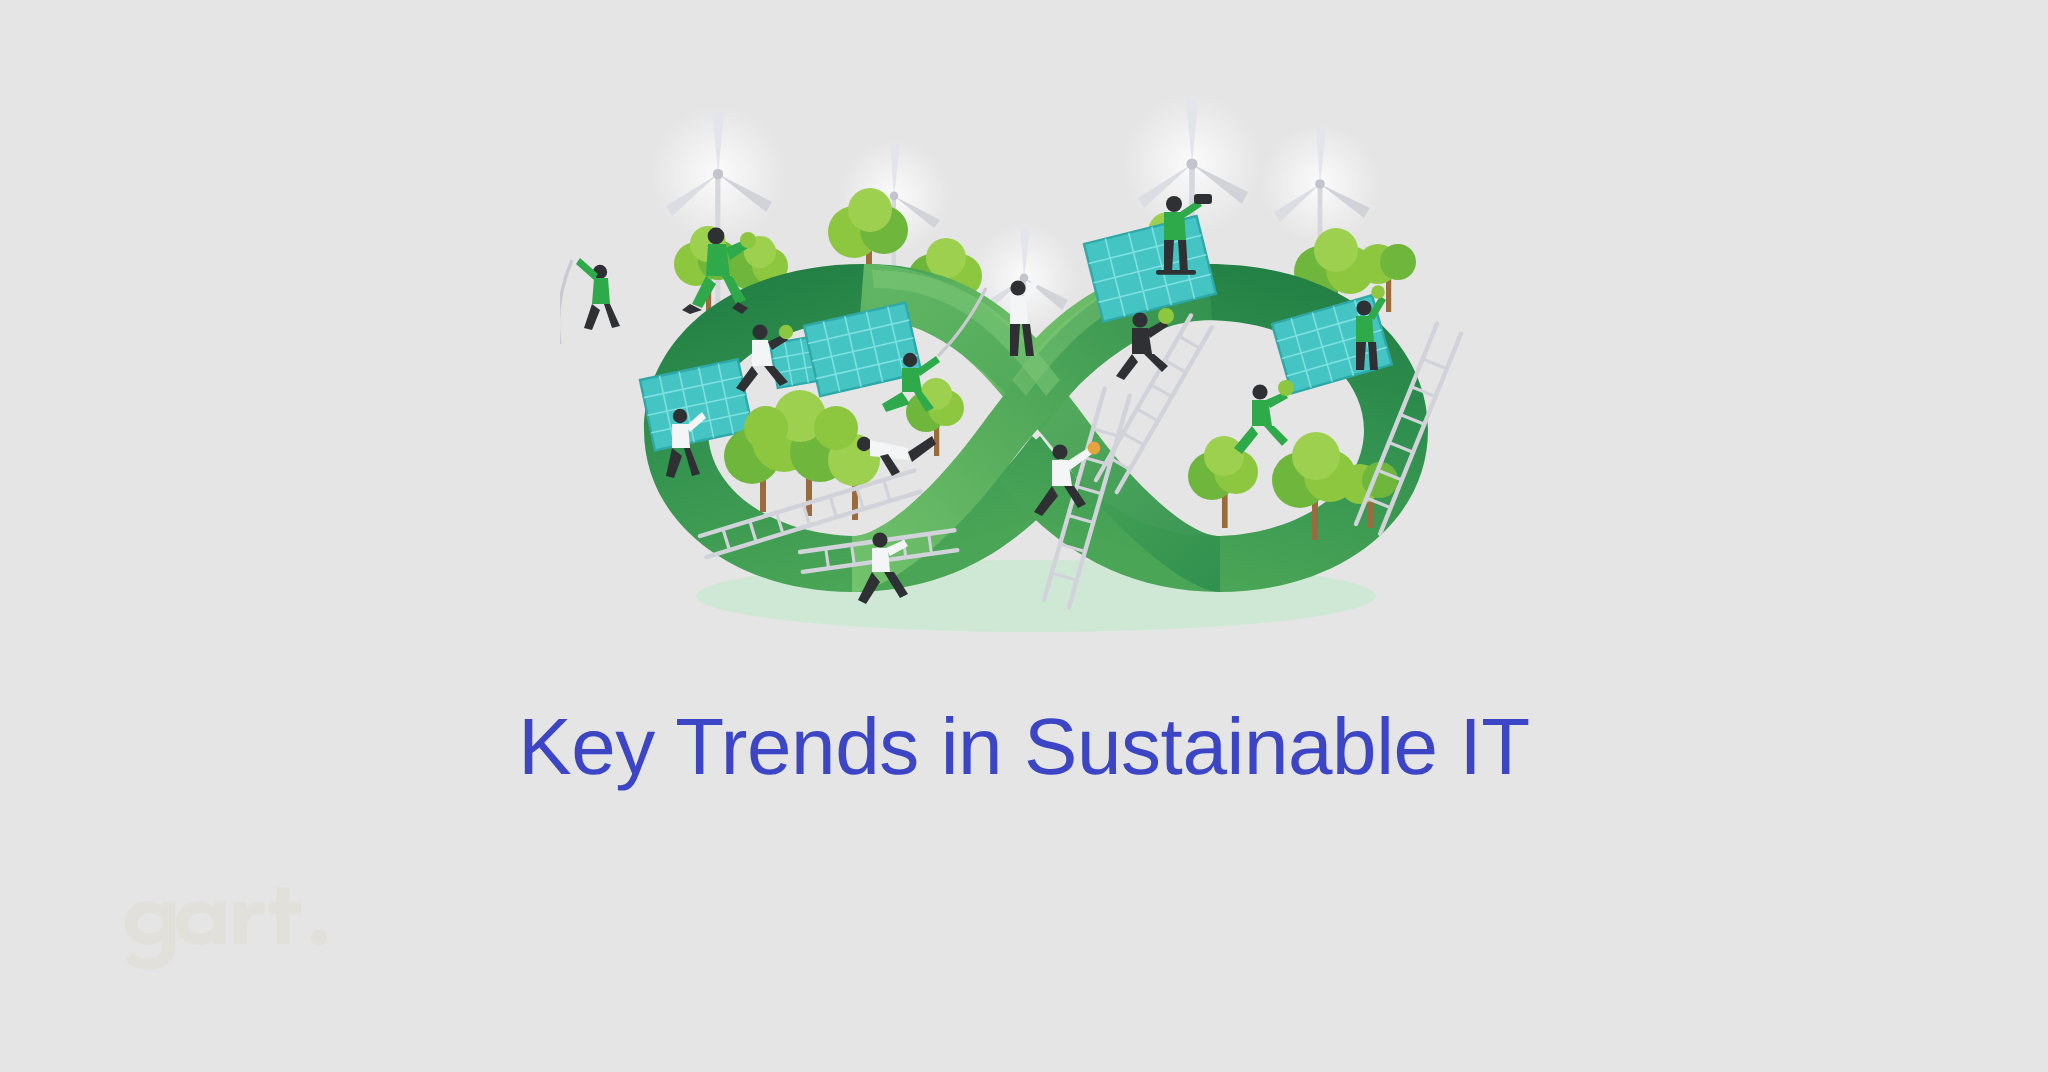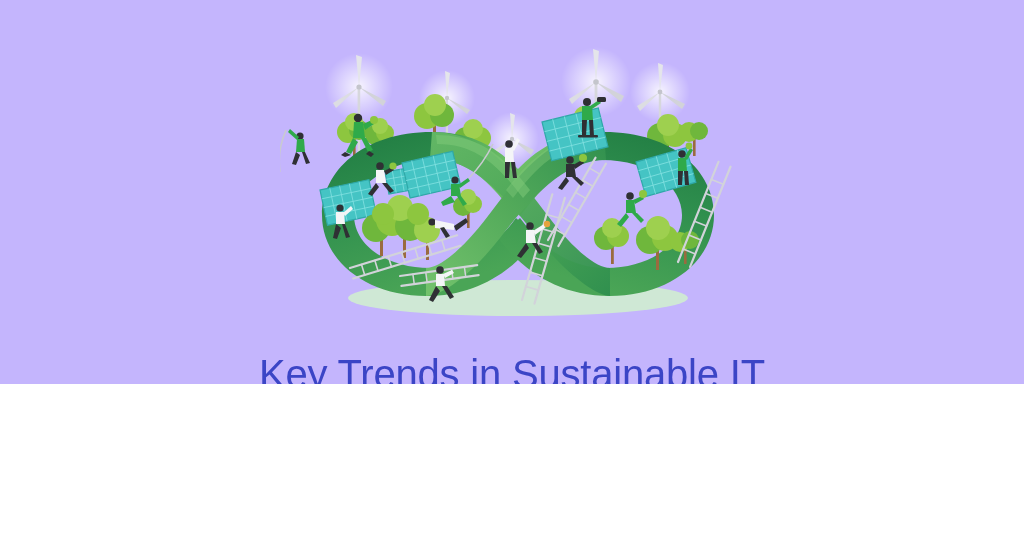--- a/index.html
+++ b/index.html
@@ -9,22 +9,22 @@
   }
   body {
     width: 1024px;
     height: 536px;
     overflow: hidden;
     font-family: "Liberation Sans", sans-serif;
   }
   .slide {
     position: relative;
     width: 1024px;
-    height: 384px;
-    background: #c4b5fd;
+    height: 536px;
+    background: #e5e5e5;
     overflow: hidden;
   }
 
   
   .illustration {
     position: absolute;
     left: 280px;
     top: 40px;
     width: 470px;
     height: 300px;

